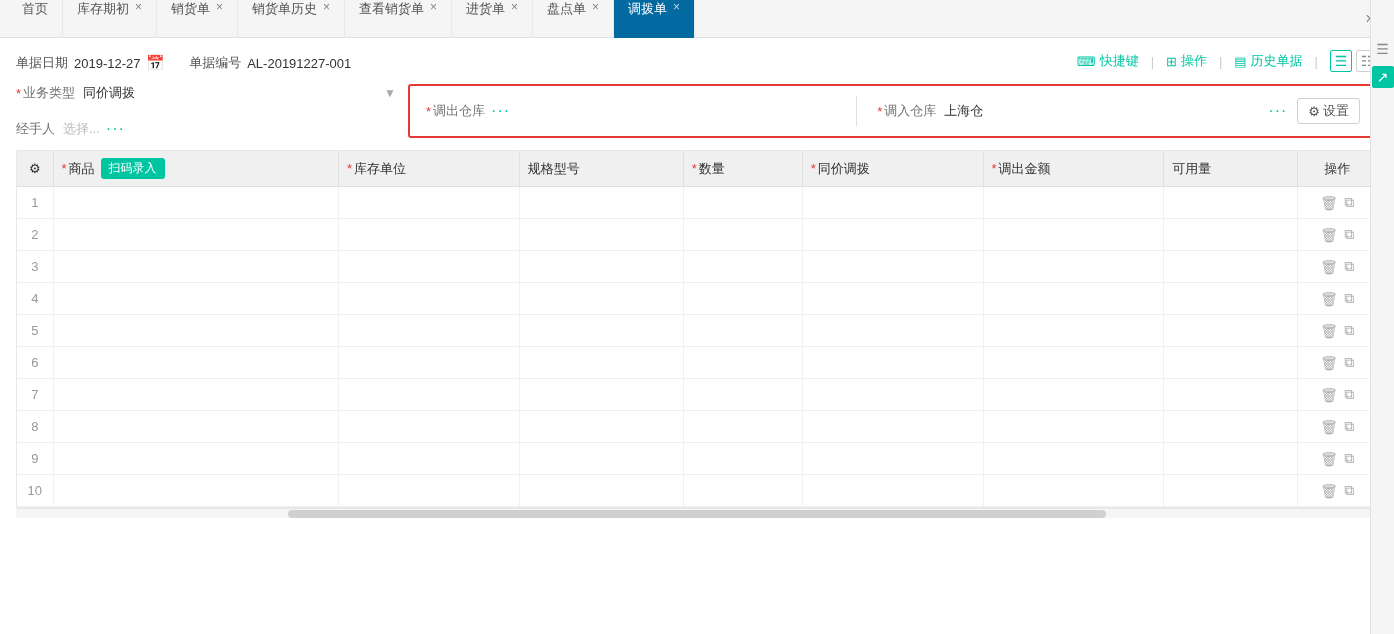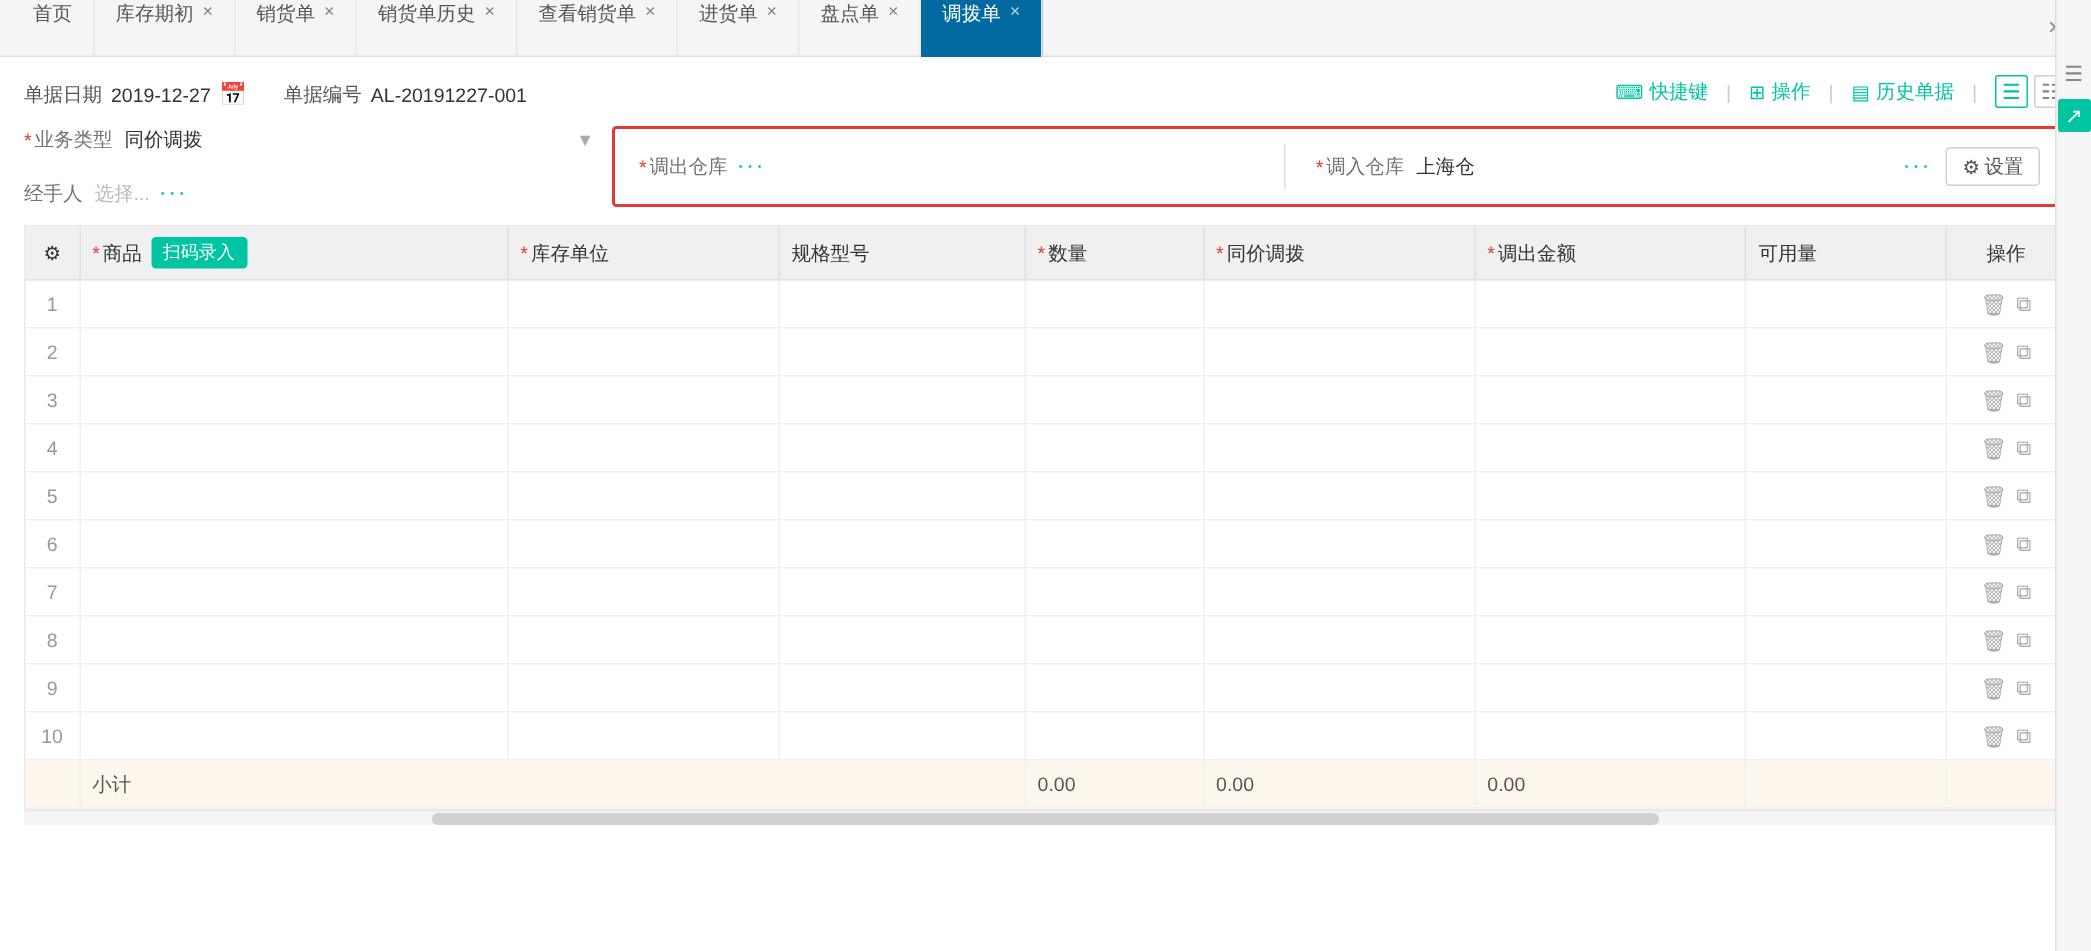--- a/index.html
+++ b/index.html
@@ -462,29 +462,20 @@
             <td></td>
             <td></td>
           <td class="col-action">
               <div class="action-icons">
                 <span class="action-icon">🗑</span>
                 <span class="action-icon">⧉</span>
               </div>
             </td>
         </tr>
 
-        <tr class="subtotal">
-          <td class="row-num"></td>
-          <td colspan="3">小计</td>
-          <td>0.00</td>
-          <td>0.00</td>
-          <td>0.00</td>
-          <td></td>
-          <td></td>
-        </tr>
       </tbody>
     </table>
   </div>
 
   <div class="scroll-area">
     <div class="scroll-thumb"></div>
   </div>
 </div>
 
 <div class="right-sidebar">

